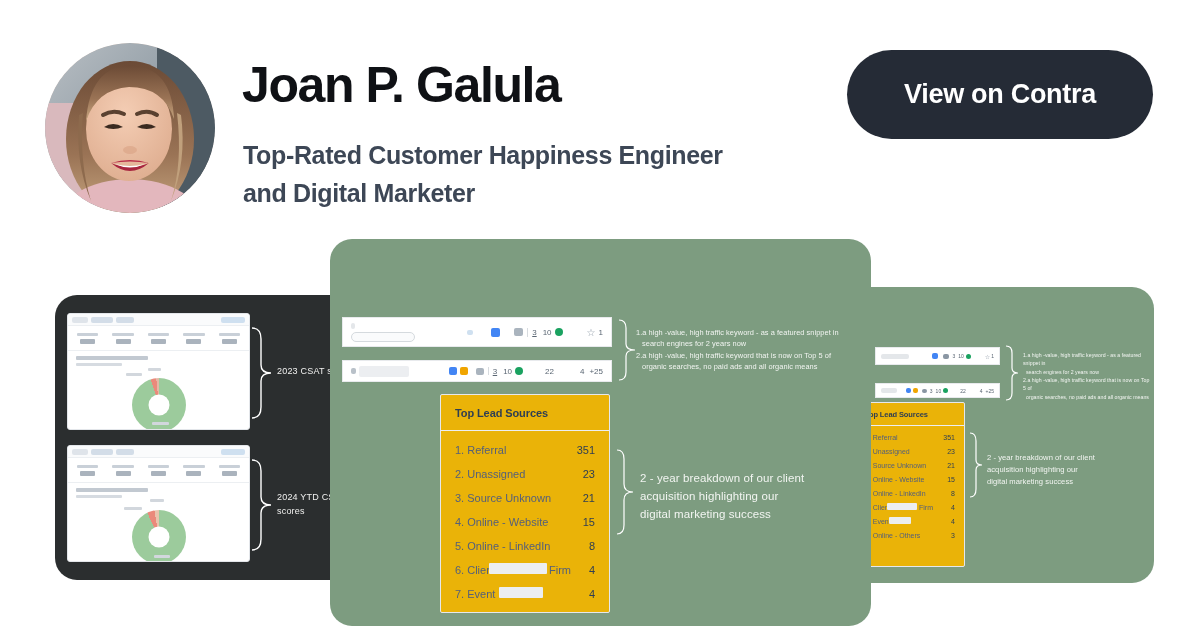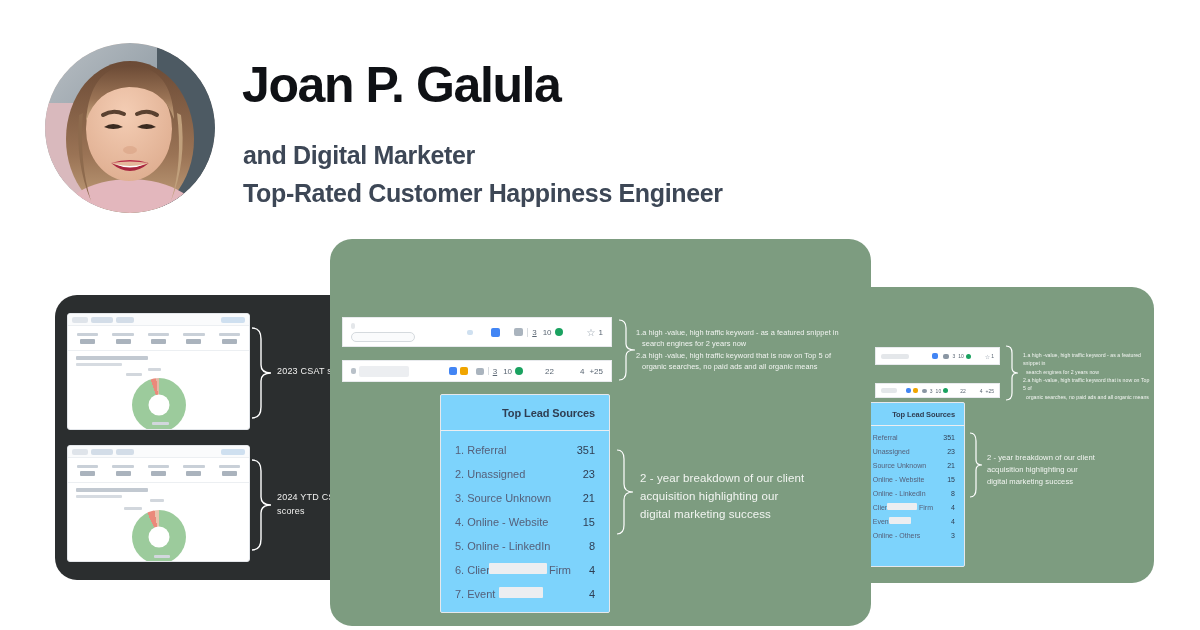--- a/index.html
+++ b/index.html
@@ -99,22 +99,22 @@
 
   .search-row {
     position: absolute; background: #ffffff; border: 1px solid #e8eaed;
     display: flex; align-items: center;
   }
   .sr-fake { height: 5px; border-radius: 2px; background: #e4e7ea; }
   .sq { border-radius: 2px; }
   .green-dot { border-radius: 50%; background: #1aa260; }
 
   .leads-card {
-    position: absolute; background: #7dd3fc;
-    border: 1px solid #e6e8ec; border-radius: 2px; overflow: hidden; text-align: right;
+    position: absolute; background: #eab308;
+    border: 1px solid #e6e8ec; border-radius: 2px; overflow: hidden;
   }
   .leads-head {
     font-size: 11px; font-weight: 700; color: #2f3e53;
     padding: 12px 14px 11px; border-bottom: 1px solid #eceef1;
     letter-spacing: -0.1px;
   }
   .leads-body { padding: 7px 14px 9px; }
   .lead-row {
     display: flex; align-items: center; justify-content: space-between;
     font-size: 11px; color: #55607a; padding: 6px 0; position: relative;
@@ -185,24 +185,27 @@
 
         <path d="M66 120 Q85 136 104 120 Q85 128 66 120Z" fill="#a8263f"></path>
         <path d="M70 121 Q85 128 100 121 Q85 125 70 121Z" fill="#ffffff"></path>
         <path d="M66 120 Q85 117 104 120 Q85 114 66 120Z" fill="#b82c48"></path>
       </g>
     </svg>
   </div>
 
   <div class="title">Joan P. Galula</div>
   <div class="subtitle">
+    <div>Top-Rated Customer Happiness Engineer</div>
     <div>and Digital Marketer</div>
-    <div>Top-Rated Customer Happiness Engineer</div>
   </div>
 
+  <button class="contra-btn">
+    <span>View on Contra</span>
+  </button>
 
   <div class="dark-panel">
 
     <div class="dash-card top">
       <div class="dash-toolbar">
         <span class="blur-chip b1"></span>
         <span class="blur-chip b2"></span>
         <span class="blur-chip b3"></span>
         <span class="blur-chip right"></span>
       </div>

